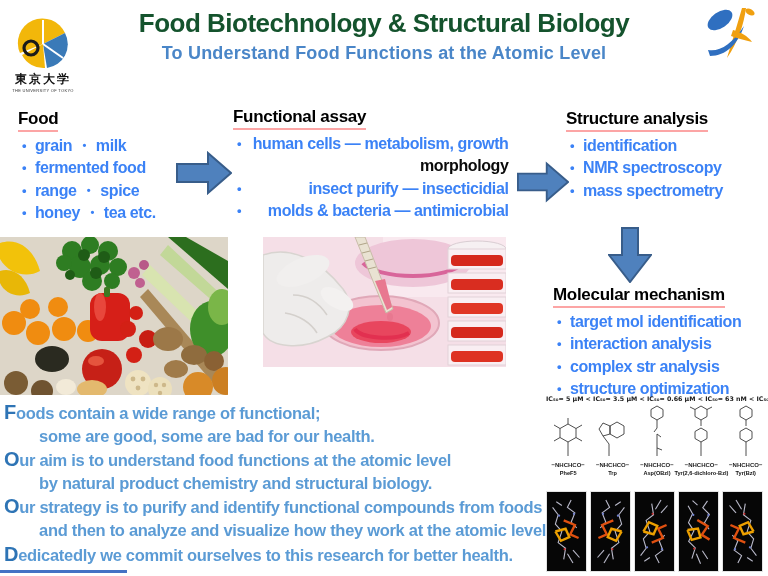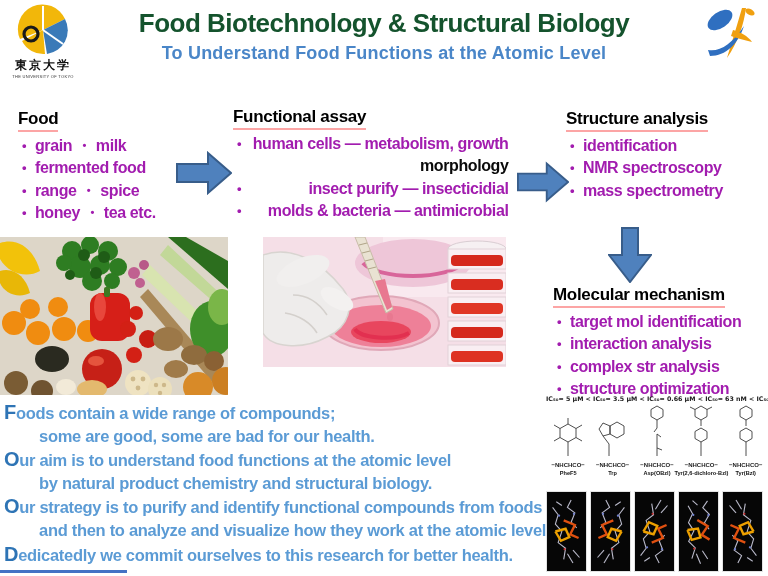--- a/index.html
+++ b/index.html
@@ -2,27 +2,27 @@
 <html><head>
 <meta charset="utf-8">
 <style>
   html,body{margin:0;padding:0;}
   body{width:768px;height:576px;background:#fff;font-family:"Liberation Sans",sans-serif;position:relative;overflow:hidden;}
   .abs{position:absolute;}
 
   
   .title{left:60px;right:60px;top:8px;text-align:center;font-weight:bold;font-size:26px;letter-spacing:-0.5px;color:#14532d;}
   .subtitle{left:60px;right:60px;top:43px;text-align:center;font-weight:bold;font-size:18px;letter-spacing:0.2px;color:#4a86c8;}
-  .logo-left{left:8px;top:4px;width:70px;text-align:center;}
+  .logo-left{left:8px;top:18px;width:70px;text-align:center;}
   .logo-jp{font-family:"DejaVu Serif",serif;font-weight:bold;font-size:12px;letter-spacing:2px;color:#111;margin-top:1px;}
   .logo-en{font-size:4px;color:#333;letter-spacing:0.3px;}
 
   
   .col-head{font-weight:bold;font-size:17px;letter-spacing:-0.3px;color:#000;border-bottom:2px solid #fca5a5;display:inline-block;padding-bottom:1px;line-height:1.1;}
-  .bullet-item{position:relative;font-weight:bold;font-size:16px;line-height:22.5px;letter-spacing:-0.4px;color:#a21caf;padding-left:17px;white-space:nowrap;}
+  .bullet-item{position:relative;font-weight:bold;font-size:16px;line-height:22.5px;letter-spacing:-0.4px;color:#3b82f6;padding-left:17px;white-space:nowrap;}
   .bullet-item::before{content:"\2022";position:absolute;left:4px;top:0;font-size:13px;}
   .cont-item{font-weight:bold;font-size:16px;line-height:22.5px;letter-spacing:-0.4px;color:#0a0a0a;padding-left:187px;white-space:nowrap;}
 
   
   .mission{left:4px;top:401px;width:562px;color:#5b9bd5;font-weight:bold;font-size:16.5px;letter-spacing:-0.3px;}
   .m-line{height:23.6px;line-height:23.6px;white-space:nowrap;}
   .m-line.indent{padding-left:35px;}
   .lead{font-size:20px;color:#2e74b5;}
 
   
@@ -237,21 +237,21 @@
   <g stroke="#b0a488" stroke-width="1">
     <line x1="96" y1="8" x2="104" y2="6"></line>
       <line x1="99" y1="16" x2="107" y2="14"></line>
     <line x1="102" y1="24" x2="110" y2="22"></line>
       <line x1="105" y1="32" x2="113" y2="30"></line>
   </g>
   <ellipse cx="127" cy="80" rx="3" ry="4" fill="#e87890"></ellipse>
 </svg>
 
 <div class="abs mission">
-  <div class="m-line"><span class="lead">F</span><span>oods contain a wide range of compounds;</span></div>
+  <div class="m-line"><span class="lead">F</span><span>oods contain a wide range of functional;</span></div>
   <div class="m-line indent"><span>some are good, some are bad for our health.</span></div>
   <div class="m-line"><span class="lead">O</span><span>ur aim is to understand food functions at the atomic level</span></div>
   <div class="m-line indent"><span>by natural product chemistry and structural biology.</span></div>
   <div class="m-line"><span class="lead">O</span><span>ur strategy is to purify and identify functional compounds from foods</span></div>
   <div class="m-line indent"><span>and then to analyze and visualize how they work at the atomic level.</span></div>
   <div class="m-line"><span class="lead">D</span><span>edicatedly we commit ourselves to this research for better health.</span></div>
 </div>
 
 <div class="abs accent-line"></div>
 

